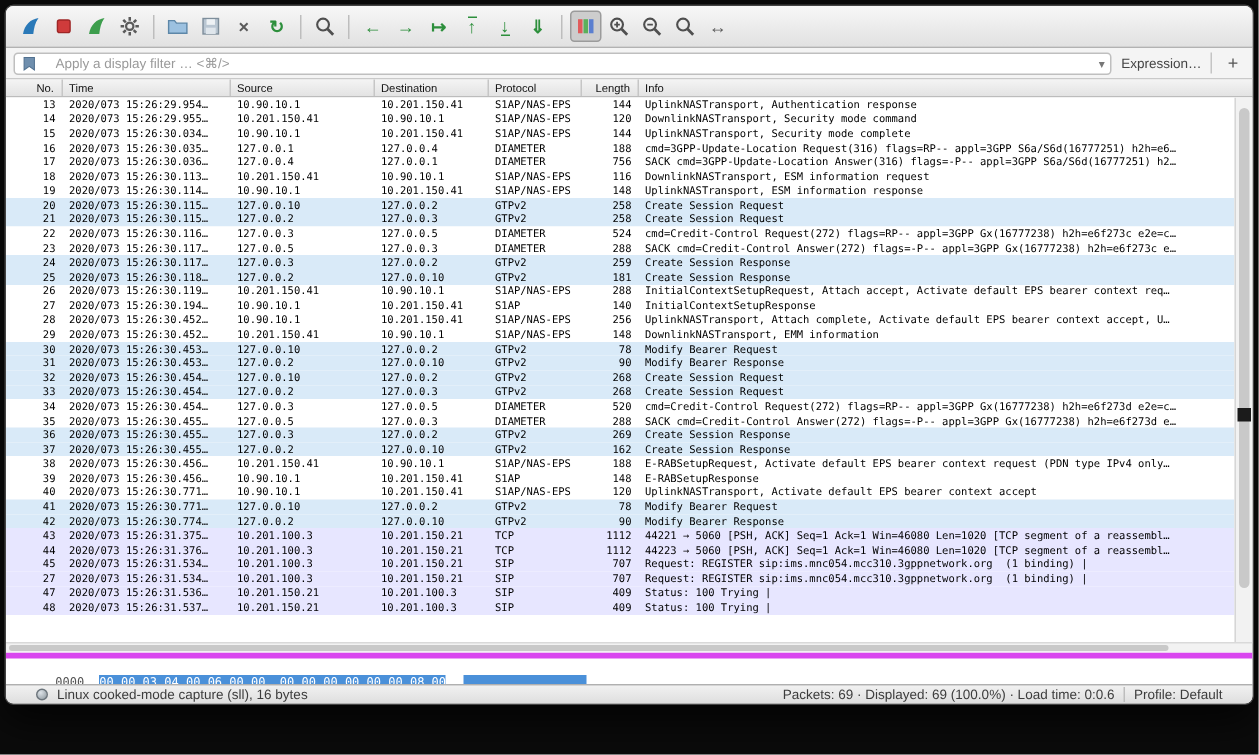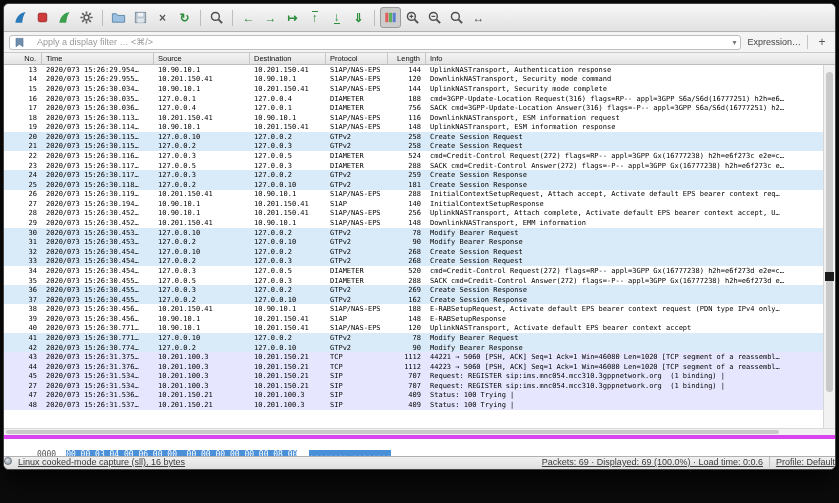--- a/index.html
+++ b/index.html
@@ -74,21 +74,21 @@
   
   .hexpane { height: 21px; flex: none; background: #fff; border-top: 4px solid #d946ef; padding: 1px 0 0 4px;
              font-family: "DejaVu Sans Mono", monospace; font-size: 8px; color: #222; overflow: hidden; }
   .hexline { height: 9.5px; line-height: 9.5px; white-space: pre; }
   .ho { color: #555; margin-right: 10px; }
   .hb { margin-right: 12px; }
   .hexline.sel .hb, .hexline.sel .ha { background: #4a90d9; color: #fff; }
 
   
   .statusbar { height: 13px; flex: none; background: linear-gradient(#f1f1f1,#dedede); border-top: 1px solid #b0b0b0;
-               display: flex; font-size: 9px; color: #3c3c3c; padding: 0 0; gap: 6px; white-space: nowrap; text-decoration: underline; }
+               display: flex; align-items: center; font-size: 9px; color: #3c3c3c; padding: 0 20px; gap: 6px; white-space: nowrap; }
   .expert { width: 8px; height: 8px; border-radius: 50%; flex: none;
             background: radial-gradient(circle at 35% 30%, #dde3e8, #8d979e); border: 1px solid #6c757c; }
   .sspacer { flex: 1; }
   .sdiv { width: 1px; height: 10px; background: #bdbdbd; }
 </style>
 </head>
 <body>
 
 <div class="window">
 

